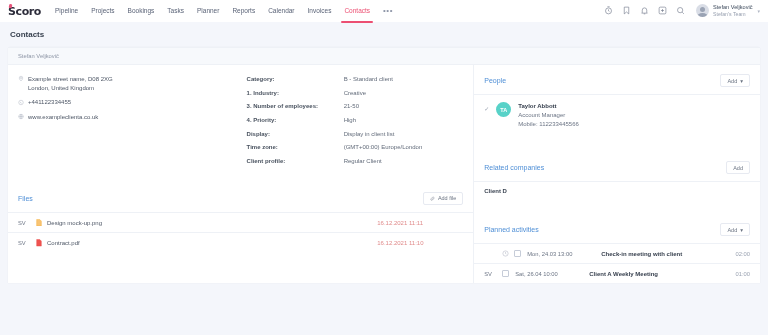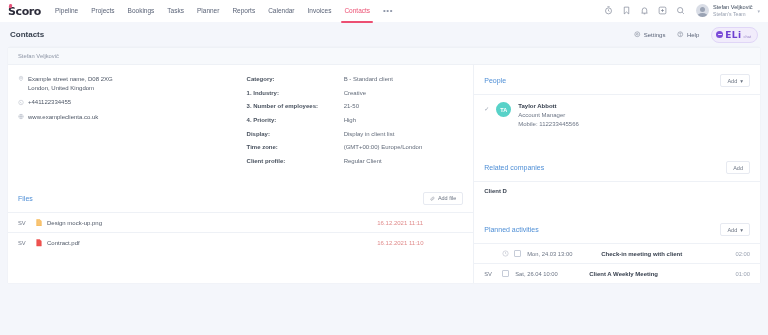--- a/index.html
+++ b/index.html
@@ -204,42 +204,20 @@
         <div class="uname">Stefan Veljkovič</div>
         <div class="uteam">Stefan's Team</div>
       </div>
       <span class="caret">▾</span>
     </div>
   </div>
 </div>
 
 <div class="pagehead">
   <div class="pagetitle">Contacts</div>
-  <div class="pagehead-right">
-    <div class="plainbtn">
-      <svg class="ticon" style="width:6.5px;height:6.5px" viewBox="0 0 24 24" fill="none" stroke="currentColor" stroke-width="1.8">
-        <circle cx="12" cy="12" r="3.2"></circle>
-          <circle cx="12" cy="12" r="9"></circle>
-      </svg>
-      <span>Settings</span>
-    </div>
-    <div class="plainbtn">
-      <svg class="ticon" style="width:6.5px;height:6.5px" viewBox="0 0 24 24" fill="none" stroke="currentColor" stroke-width="1.8">
-        <circle cx="12" cy="12" r="9"></circle>
-          <path d="M9.5 9.5a2.5 2.5 0 113 2.5v1.5"></path>
-          <circle cx="12" cy="17" r="0.7" fill="currentColor"></circle>
-      </svg>
-      <span>Help</span>
-    </div>
-    <div class="eli">
-      <span class="eli-dot"></span>
-      <span class="eli-txt">ELi</span>
-      <span class="eli-sub">chat</span>
-    </div>
-  </div>
 </div>
 
 <div class="sheet">
 
 
   <div class="subbar">
     <span>Stefan Veljkovič</span>
   </div>
 
   <div class="body">

